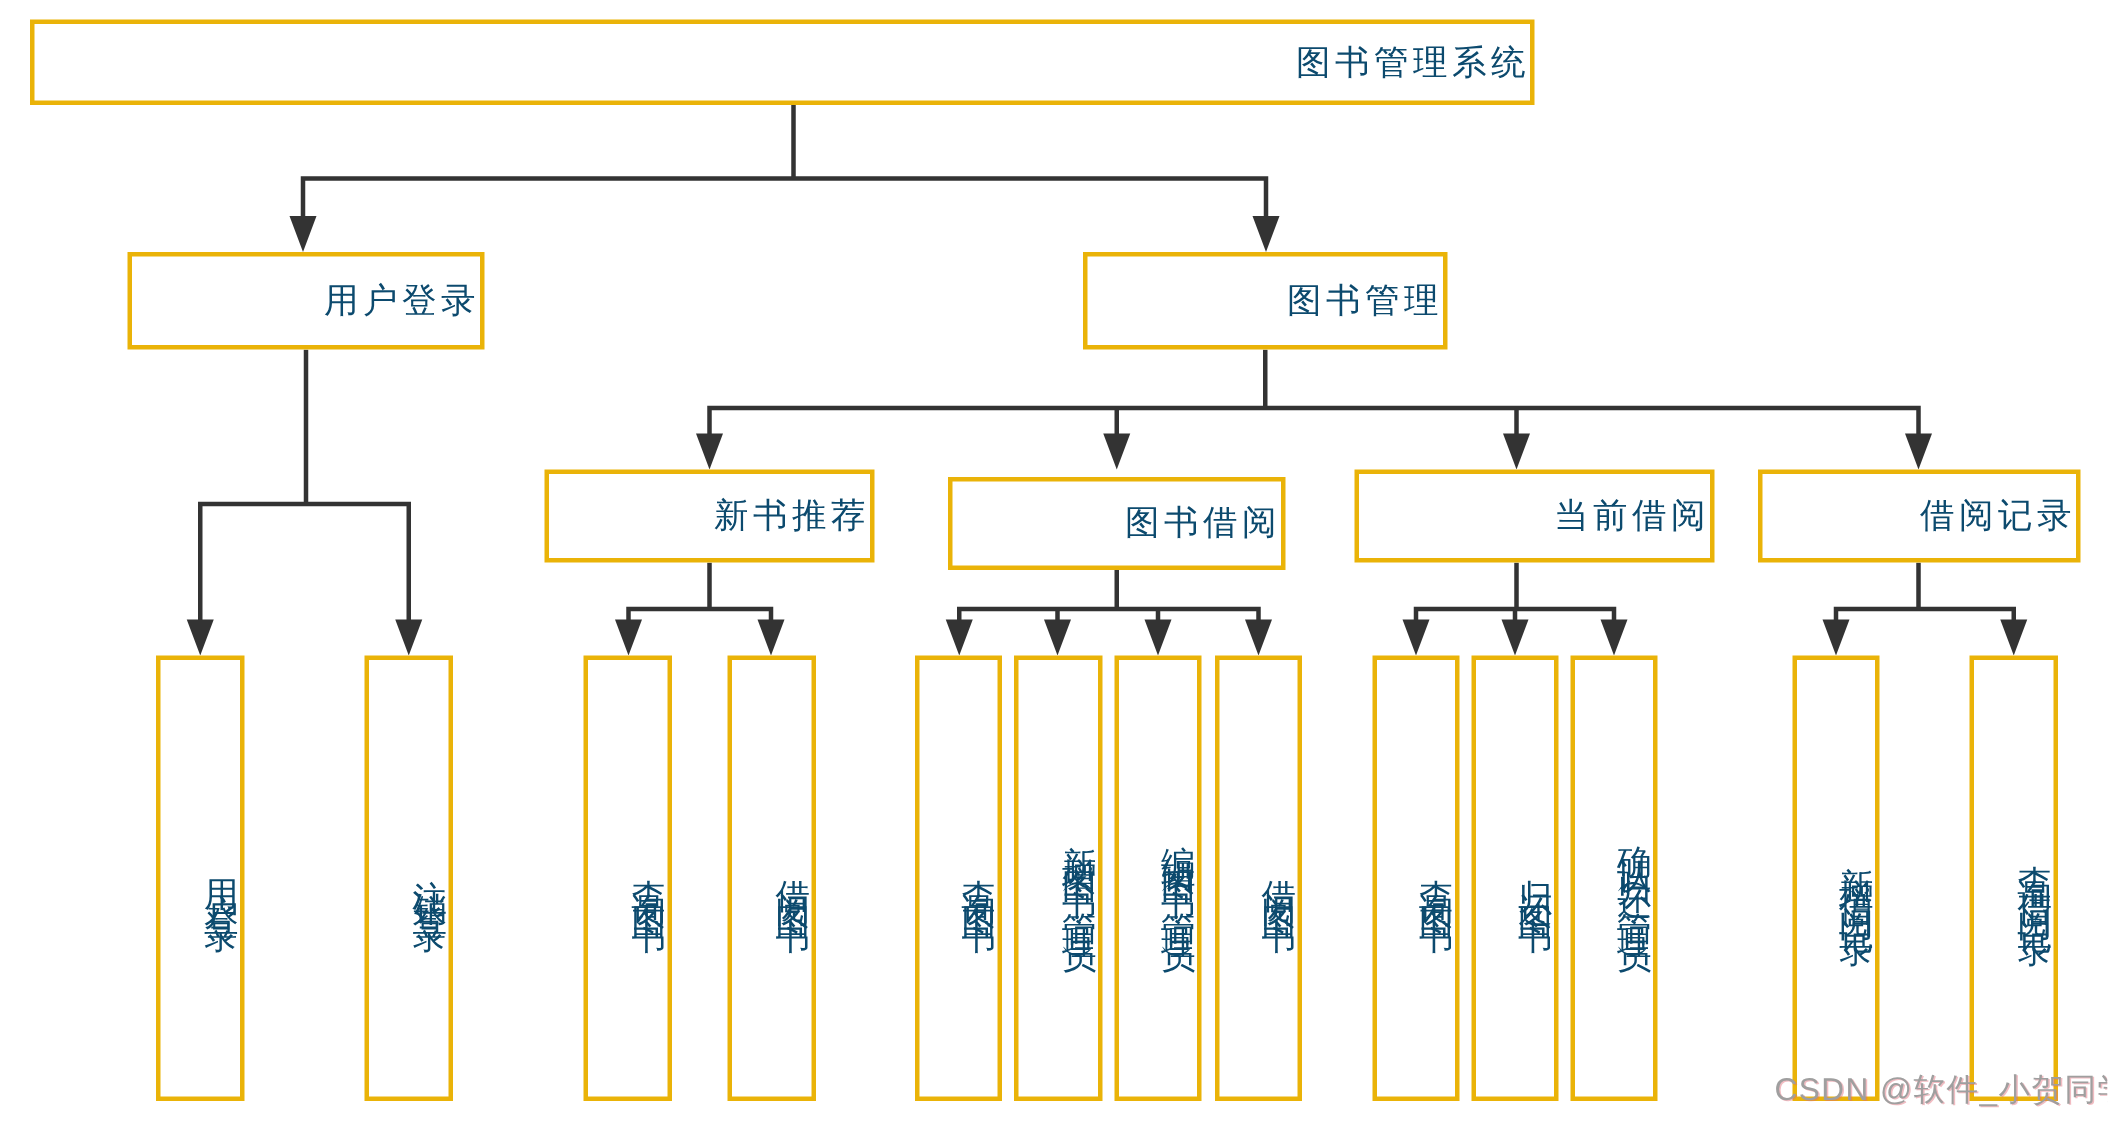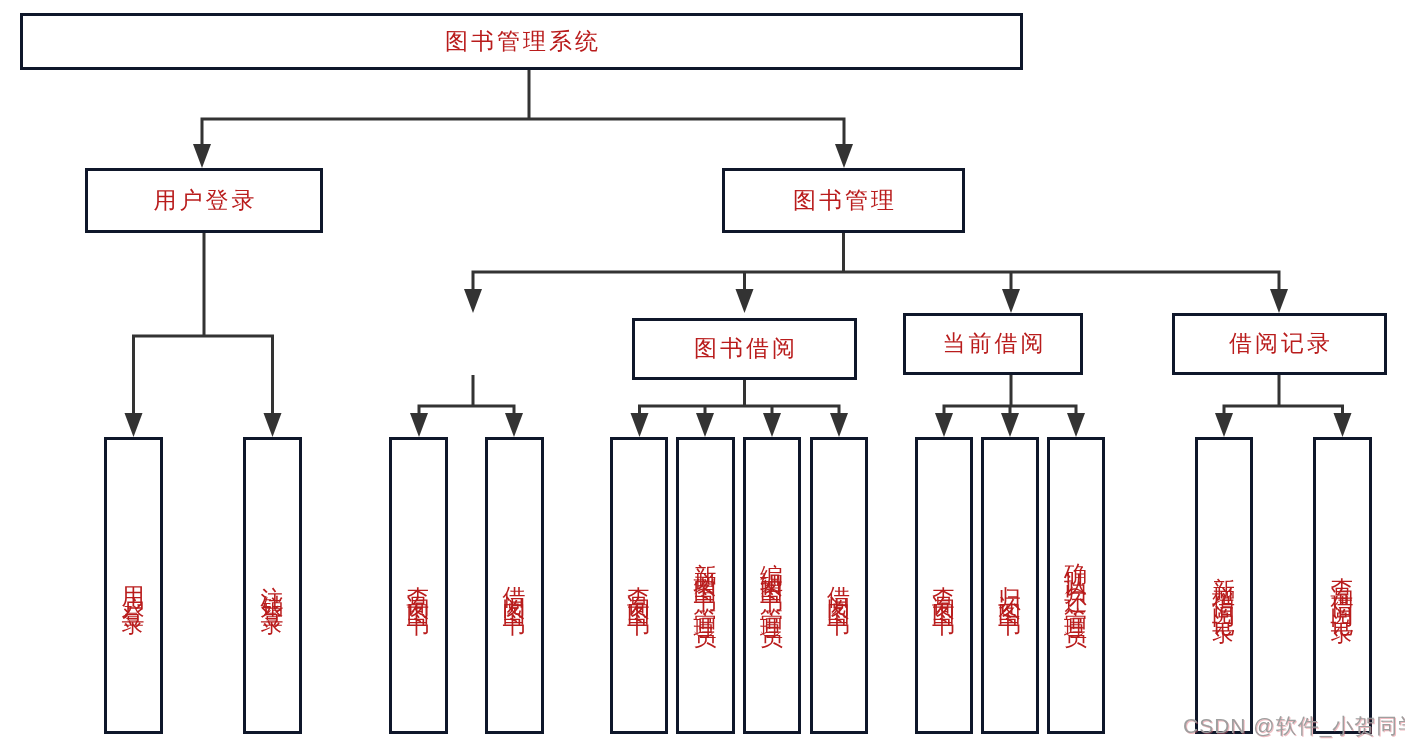--- a/index.html
+++ b/index.html
@@ -8,23 +8,23 @@
     width:1405px;height:747px;
     background:#ffffff;
     font-family:"Liberation Sans","DejaVu Sans",sans-serif;
     overflow:hidden;
   }
   .connectors{position:absolute;left:0;top:0;width:1405px;height:747px;}
   .box,.vbox{
     position:absolute;
     box-sizing:border-box;
     background:#ffffff;
-    border:3px solid #0f172a;
-    display:flex;align-items:center;justify-content:center;
-    color:#b91c1c;
+    border:3px solid #eab308;
+    display:flex;align-items:center;justify-content:flex-end;
+    color:#0c4a6e;
   }
   .box span{
     font-size:23px;
     letter-spacing:3px;
     text-indent:3px;
     white-space:nowrap;
     line-height:1.2;
   }
   .vbox span{
     writing-mode:vertical-rl;
@@ -112,24 +112,27 @@
     <span>图书管理系统</span>
   </div>
 
   <div class="box" style="left:85px;top:168px;width:238px;height:65px">
     <span>用户登录</span>
   </div>
   <div class="box" style="left:722px;top:168px;width:243px;height:65px">
     <span>图书管理</span>
   </div>
 
+  <div class="box" style="left:363px;top:313px;width:220px;height:62px">
+    <span>新书推荐</span>
+  </div>
   <div class="box" style="left:632px;top:318px;width:225px;height:62px">
     <span>图书借阅</span>
   </div>
-  <div class="box" style="left:903px;top:313px;width:180px;height:62px">
+  <div class="box" style="left:903px;top:313px;width:240px;height:62px">
     <span>当前借阅</span>
   </div>
   <div class="box" style="left:1172px;top:313px;width:215px;height:62px">
     <span>借阅记录</span>
   </div>
 
   <div class="vbox" style="left:104px;top:437px;width:59px;height:297px">
     <span>用户登录</span>
   </div>
   <div class="vbox" style="left:243px;top:437px;width:59px;height:297px">

